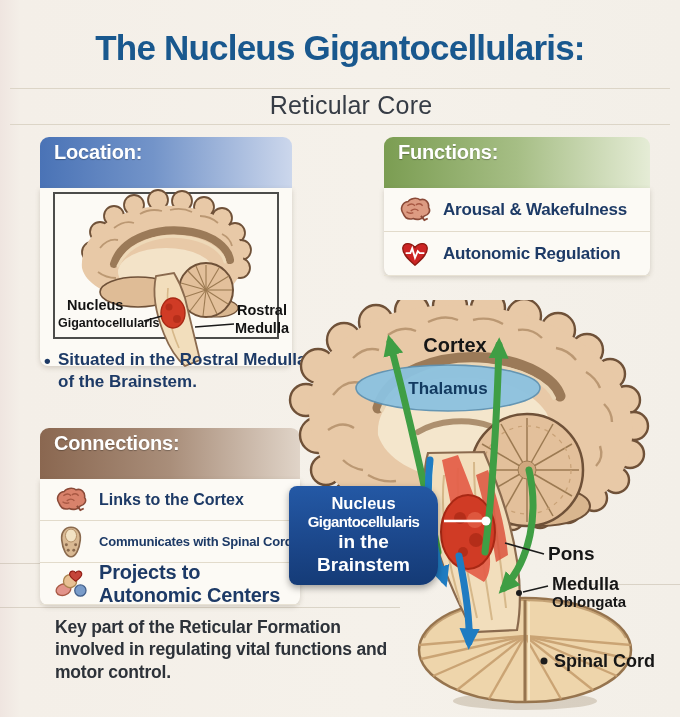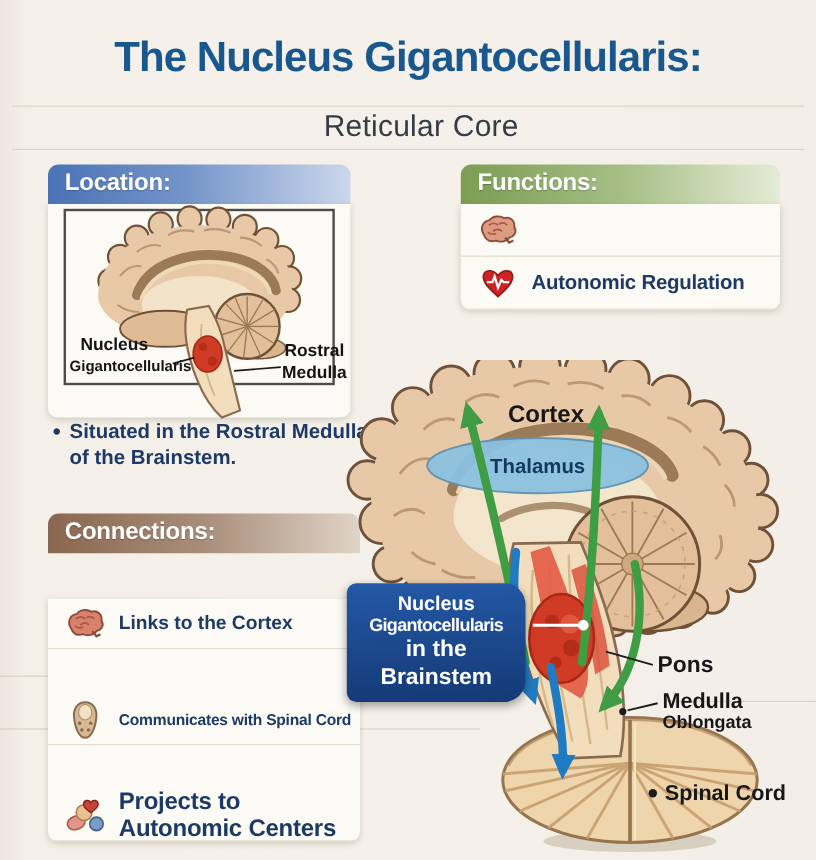--- a/index.html
+++ b/index.html
@@ -11,38 +11,38 @@
   
   .page-title{position:absolute;top:28px;left:0;width:100%;text-align:center;margin:0;
     font-size:35px;font-weight:800;letter-spacing:-0.8px;color:#19588e;}
   .rule{position:absolute;left:10px;right:10px;height:1px;background:#dcd5c7;}
   .page-subtitle{position:absolute;top:91px;left:11px;width:100%;text-align:center;margin:0;
     font-size:25px;font-weight:500;letter-spacing:0.2px;color:#363c45;}
 
   
   .panel{position:absolute;border-radius:9px 9px 8px 8px;}
   .panel-header{color:#fff;font-weight:700;font-size:20px;letter-spacing:-0.2px;
-    padding:4px 0 6px 14px;border-radius:9px 9px 0 0;text-shadow:0 1px 1px rgba(0,0,0,.28);}
+    padding:4px 0 24px 14px;border-radius:9px 9px 0 0;text-shadow:0 1px 1px rgba(0,0,0,.28);}
   .panel-body{background:#fcfaf5;border-radius:0 0 8px 8px;box-shadow:0 2px 5px rgba(110,100,80,.25);}
 
   .location-panel{left:40px;top:137px;width:252px;}
   .location-panel .panel-header{background:linear-gradient(90deg,#4a73b6 0%,#7394c9 45%,#ccd7ec 100%);}
   .location-panel .panel-body{height:178px;position:relative;}
 
   .connections-panel{left:40px;top:428px;width:260px;}
   .connections-panel .panel-header{background:linear-gradient(90deg,#8a6750 0%,#a98e7a 50%,#e0d4c8 100%);}
 
   .functions-panel{left:384px;top:137px;width:266px;}
   .functions-panel .panel-header{background:linear-gradient(90deg,#7b9d52 0%,#a6be85 50%,#e5ecd6 100%);}
 
   .row{display:flex;align-items:center;gap:10px;padding:0 6px 0 13px;border-bottom:1px solid #e2dbcb;}
   .row:last-child{border-bottom:1px solid #e8e2d4;}
   .row .icon{flex:0 0 36px;display:flex;justify-content:center;}
   .row-label{color:#1d3a66;font-weight:700;}
-  .connections-panel .row{height:41px;margin-top:38px;}
+  .connections-panel .row{height:41px;}
   .connections-panel .row:nth-child(1) .row-label{font-size:16px;}
   .connections-panel .row:nth-child(2) .row-label{font-size:13px;letter-spacing:-0.2px;}
   .connections-panel .row:nth-child(3) .row-label{font-size:20px;letter-spacing:-0.2px;}
   .functions-panel .row{height:43px;}
   .functions-panel .row-label{font-size:17px;letter-spacing:-0.2px;}
 
   .bullet-note{position:absolute;left:44px;top:349px;width:254px;color:#1d3a66;
     font-size:17px;font-weight:600;line-height:1.32;padding-left:14px;}
   .bullet-note::before{content:"\2022";position:absolute;left:0;top:-1px;font-size:19px;}
 
@@ -192,20 +192,21 @@
     <div class="panel-header">Functions:</div>
     <div class="panel-body">
       <div class="row">
         <span class="icon">
           <svg width="34" height="28" viewBox="0 0 40 32">
             <path d="M6,20 C2,14 5,7 12,6 C14,2 22,1 26,4 C32,2 37,7 36,13 C39,17 36,22 31,23 C29,27 22,28 18,26 C12,28 8,25 6,20 Z" fill="#dd9b82" stroke="#8a4a38" stroke-width="1.8"></path>
             <path d="M27,23 l4,5 l4,-2" fill="none" stroke="#8a4a38" stroke-width="2.2"></path>
             <path d="M11,11 q5,-4 9,0 M15,17 q5,-4 9,0 M21,10 q5,-3 8,1 M10,18 q4,3 8,1" fill="none" stroke="#a85843" stroke-width="1.6"></path>
           </svg>
         </span>
+        <span class="row-label">Arousal &amp; Wakefulness</span>
       </div>
       <div class="row">
         <span class="icon">
           <svg width="30" height="28" viewBox="0 0 32 30">
             <path d="M16,27 C8,20 2,14 3,8 C4,3 11,2 16,8 C21,2 28,3 29,8 C30,14 24,20 16,27 Z" fill="#cc2424" stroke="#8e1a12" stroke-width="1.4"></path>
             <polyline points="6,14 11,14 13,9 16,19 19,12 21,14 26,14" fill="none" stroke="#ffffff" stroke-width="2"></polyline>
           </svg>
         </span>
         <span class="row-label">Autonomic Regulation</span>
       </div>
@@ -368,14 +369,15 @@
     <text x="274" y="307" font-size="15" font-weight="700" fill="#161616">Oblongata</text>
     <text x="276" y="367" font-size="18" font-weight="700" fill="#161616">Spinal Cord</text>
   </svg>
 
   <div class="nucleus-box">
     <div class="l1">Nucleus</div>
     <div class="l2">Gigantocellularis</div>
     <div class="l3">in the Brainstem</div>
   </div>
 
+  <p class="footer-note">Key part of the Reticular Formation involved in regulating vital functions and motor control.</p>
 
 </div>
 
 </body></html>

